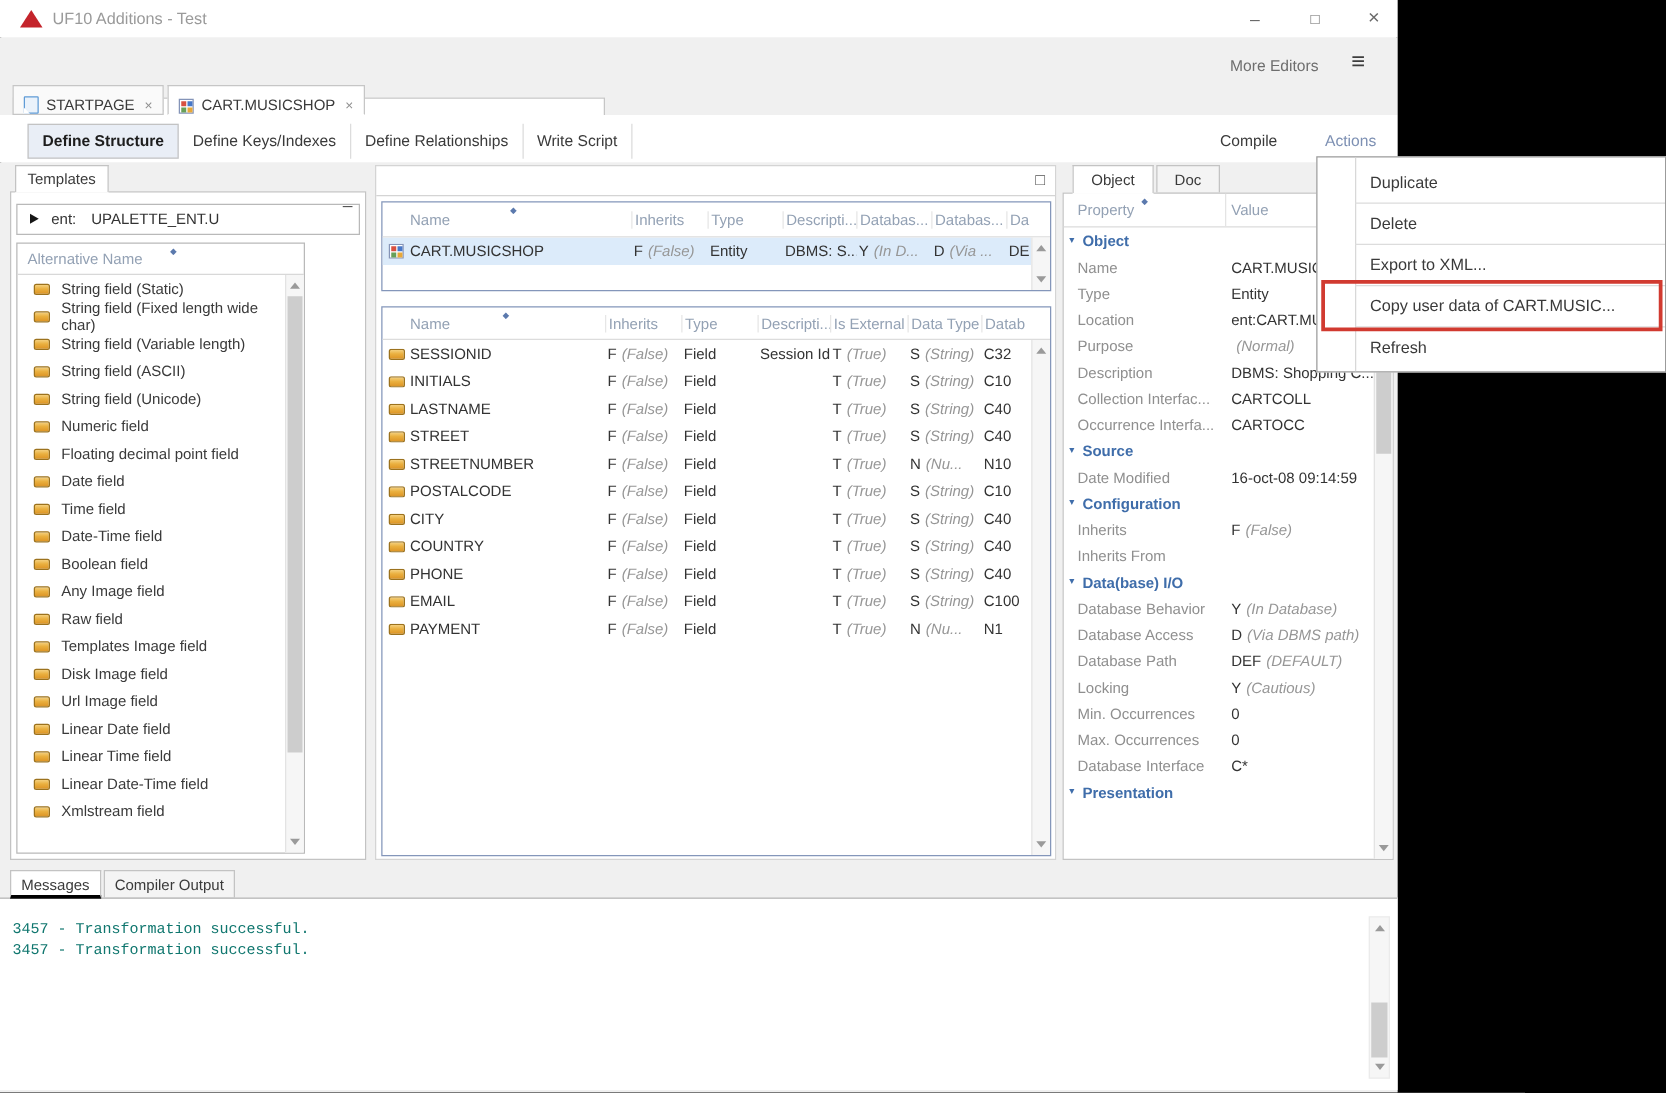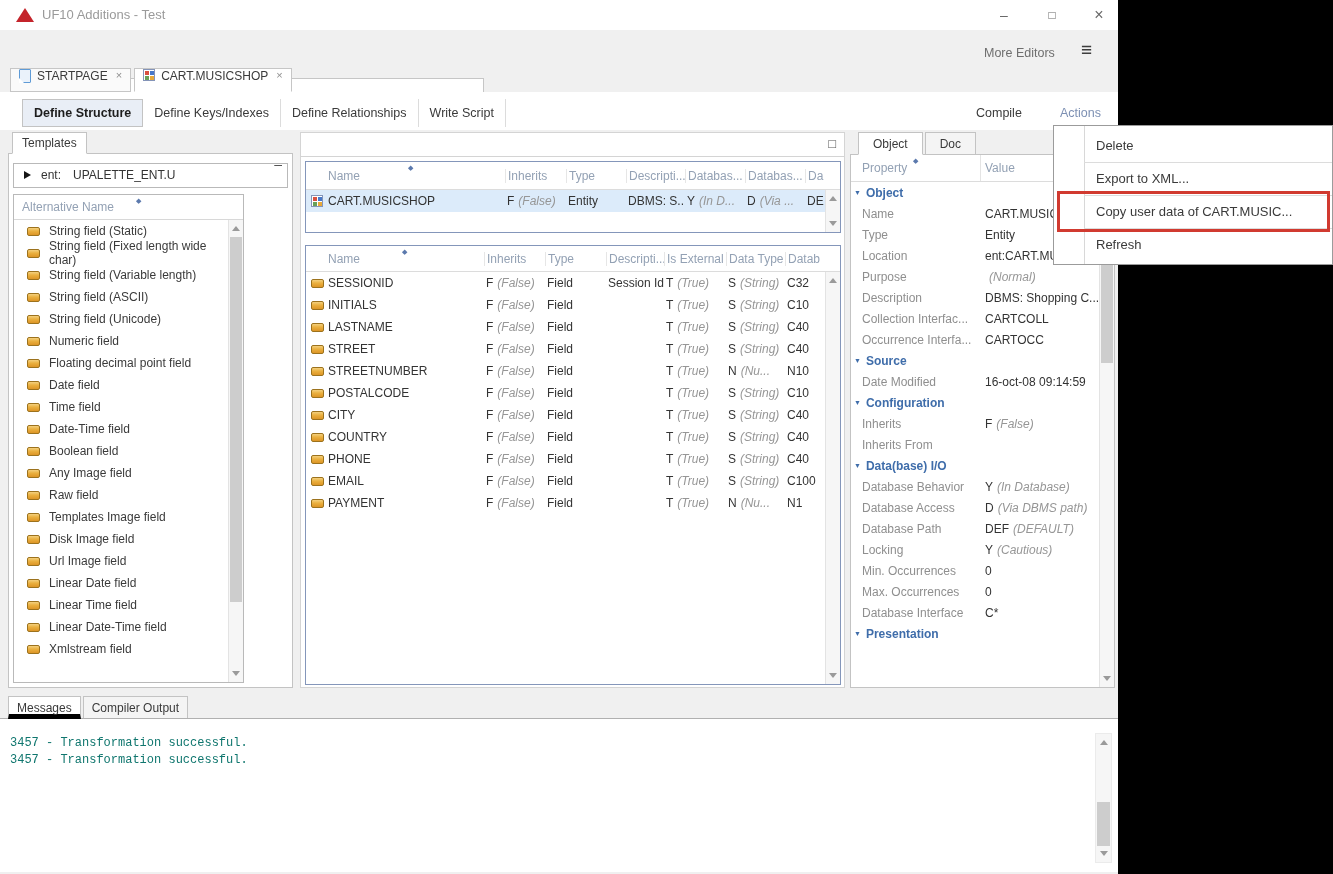--- a/index.html
+++ b/index.html
@@ -29,21 +29,21 @@
                 color:#fff; font-size:10.5px; padding:0 9px; letter-spacing:.4px; border:none; }
   .crumb-arrow { position:absolute; left:82px; top:7px; width:0; height:0;
                  border-top:5px solid transparent; border-bottom:5px solid transparent;
                  border-left:8px solid #161616; }
   .crumb-type { position:absolute; left:101px; top:4px; font-size:12px; color:#333; }
   .crumb-name { position:absolute; left:133px; top:4px; font-size:12px; color:#333; }
   .more-editors { position:absolute; left:984px; top:16px; font-size:12.5px; color:#6e6e6e; }
   .hamburger { position:absolute; left:1081px; top:9px; font-size:19px; color:#3d3d3d; }
 
   .doctabs { position:absolute; left:10px; top:38px; height:24px; display:flex; }
-  .doctab { height:24px; border:1px solid #c6c6c6; background:#fafafa; display:flex; align-items:flex-start;
+  .doctab { height:24px; border:1px solid #c6c6c6; background:#fafafa; display:flex; align-items:flex-end;
             padding:0 8px; gap:6px; font-size:12px; color:#3a3a3a; margin-right:3px; }
   .doctab.active { background:#fff; border-bottom:1px solid #fff; position:relative; z-index:3; }
   .tab-close { font-size:11px; color:#8f8f8f; margin-left:2px; }
   .page-icon { position:relative; width:12px; height:14px; background:#eaf2fb; border:1px solid #5f9bd6;
                border-radius:1px; display:inline-block; }
   .page-icon::after { content:''; position:absolute; left:-1px; bottom:-1px;
                       border-left:5px solid #fff; border-top:5px solid transparent; }
   .egrid { width:12px; height:12px; background:#fff; border:1px solid #8494b8; display:grid;
            grid-template-columns:4px 4px; grid-template-rows:4px 4px; gap:1px; place-content:center; }
   .egrid i { display:block; }
@@ -145,21 +145,21 @@
   .prop-section { display:flex; align-items:center; gap:5px; height:21px; padding-left:3px; }
   .prop-section .caret { font-size:7px; color:#3f6daa; }
   .prop-section .slabel { font-size:12px; font-weight:bold; color:#3f6daa; }
   .pscroll { position:absolute; right:0; top:27px; bottom:0; width:15px; }
 
   
   .bottom { position:absolute; left:0; top:688px; width:1118px; height:186px; background:#f0f0f0; }
   .btabs { position:absolute; left:8px; top:8px; display:flex; }
   .btab { height:23px; padding:0 8px; line-height:22px; font-size:12px; color:#3a3a3a;
           border:1px solid #c3c3c3; background:#f4f4f4; margin-right:2px; }
-  .btab.active { background:#fff; border-bottom:5px solid #000000; position:relative; z-index:3; }
+  .btab.active { background:#fff; border-bottom:3px solid #000000; position:relative; z-index:3; }
   .barea { position:absolute; left:0; top:30px; width:1118px; height:154px; background:#fff;
            border-top:1px solid #b0b0b0; }
   .msg-lines { padding:16px 0 0 10px; }
   .msg-line { font-family:"Liberation Mono", monospace; font-size:12px; line-height:17px; color:#0f766e; }
   .bscroll { position:absolute; left:1095px; top:45px; width:17px; height:130px; background:#f6f6f6;
              border:1px solid #ebebeb; }
   .bscroll .arr-up { left:4px; }
   .bscroll .arr-down { left:4px; }
 
   
@@ -651,18 +651,19 @@
       <div class="bscroll">
         <span class="arr-up" style="top:6px"></span>
         <div class="thumb" style="top:68px;height:44px"></div>
         <span class="arr-down" style="bottom:6px"></span>
       </div>
     </div>
   </div>
 
   <div class="menu" id="actions-menu">
     <div class="menu-gutter"></div>
+  <div class="menu-item">Duplicate</div>
       <div class="menu-item">Delete</div>
       <div class="menu-item">Export to XML...</div>
       <div class="menu-item highlighted" style="--hl-color: #d13a30;">Copy user data of CART.MUSIC...</div>
       <div class="menu-item">Refresh</div>
     </div>
 </div>
 
 </body></html>

